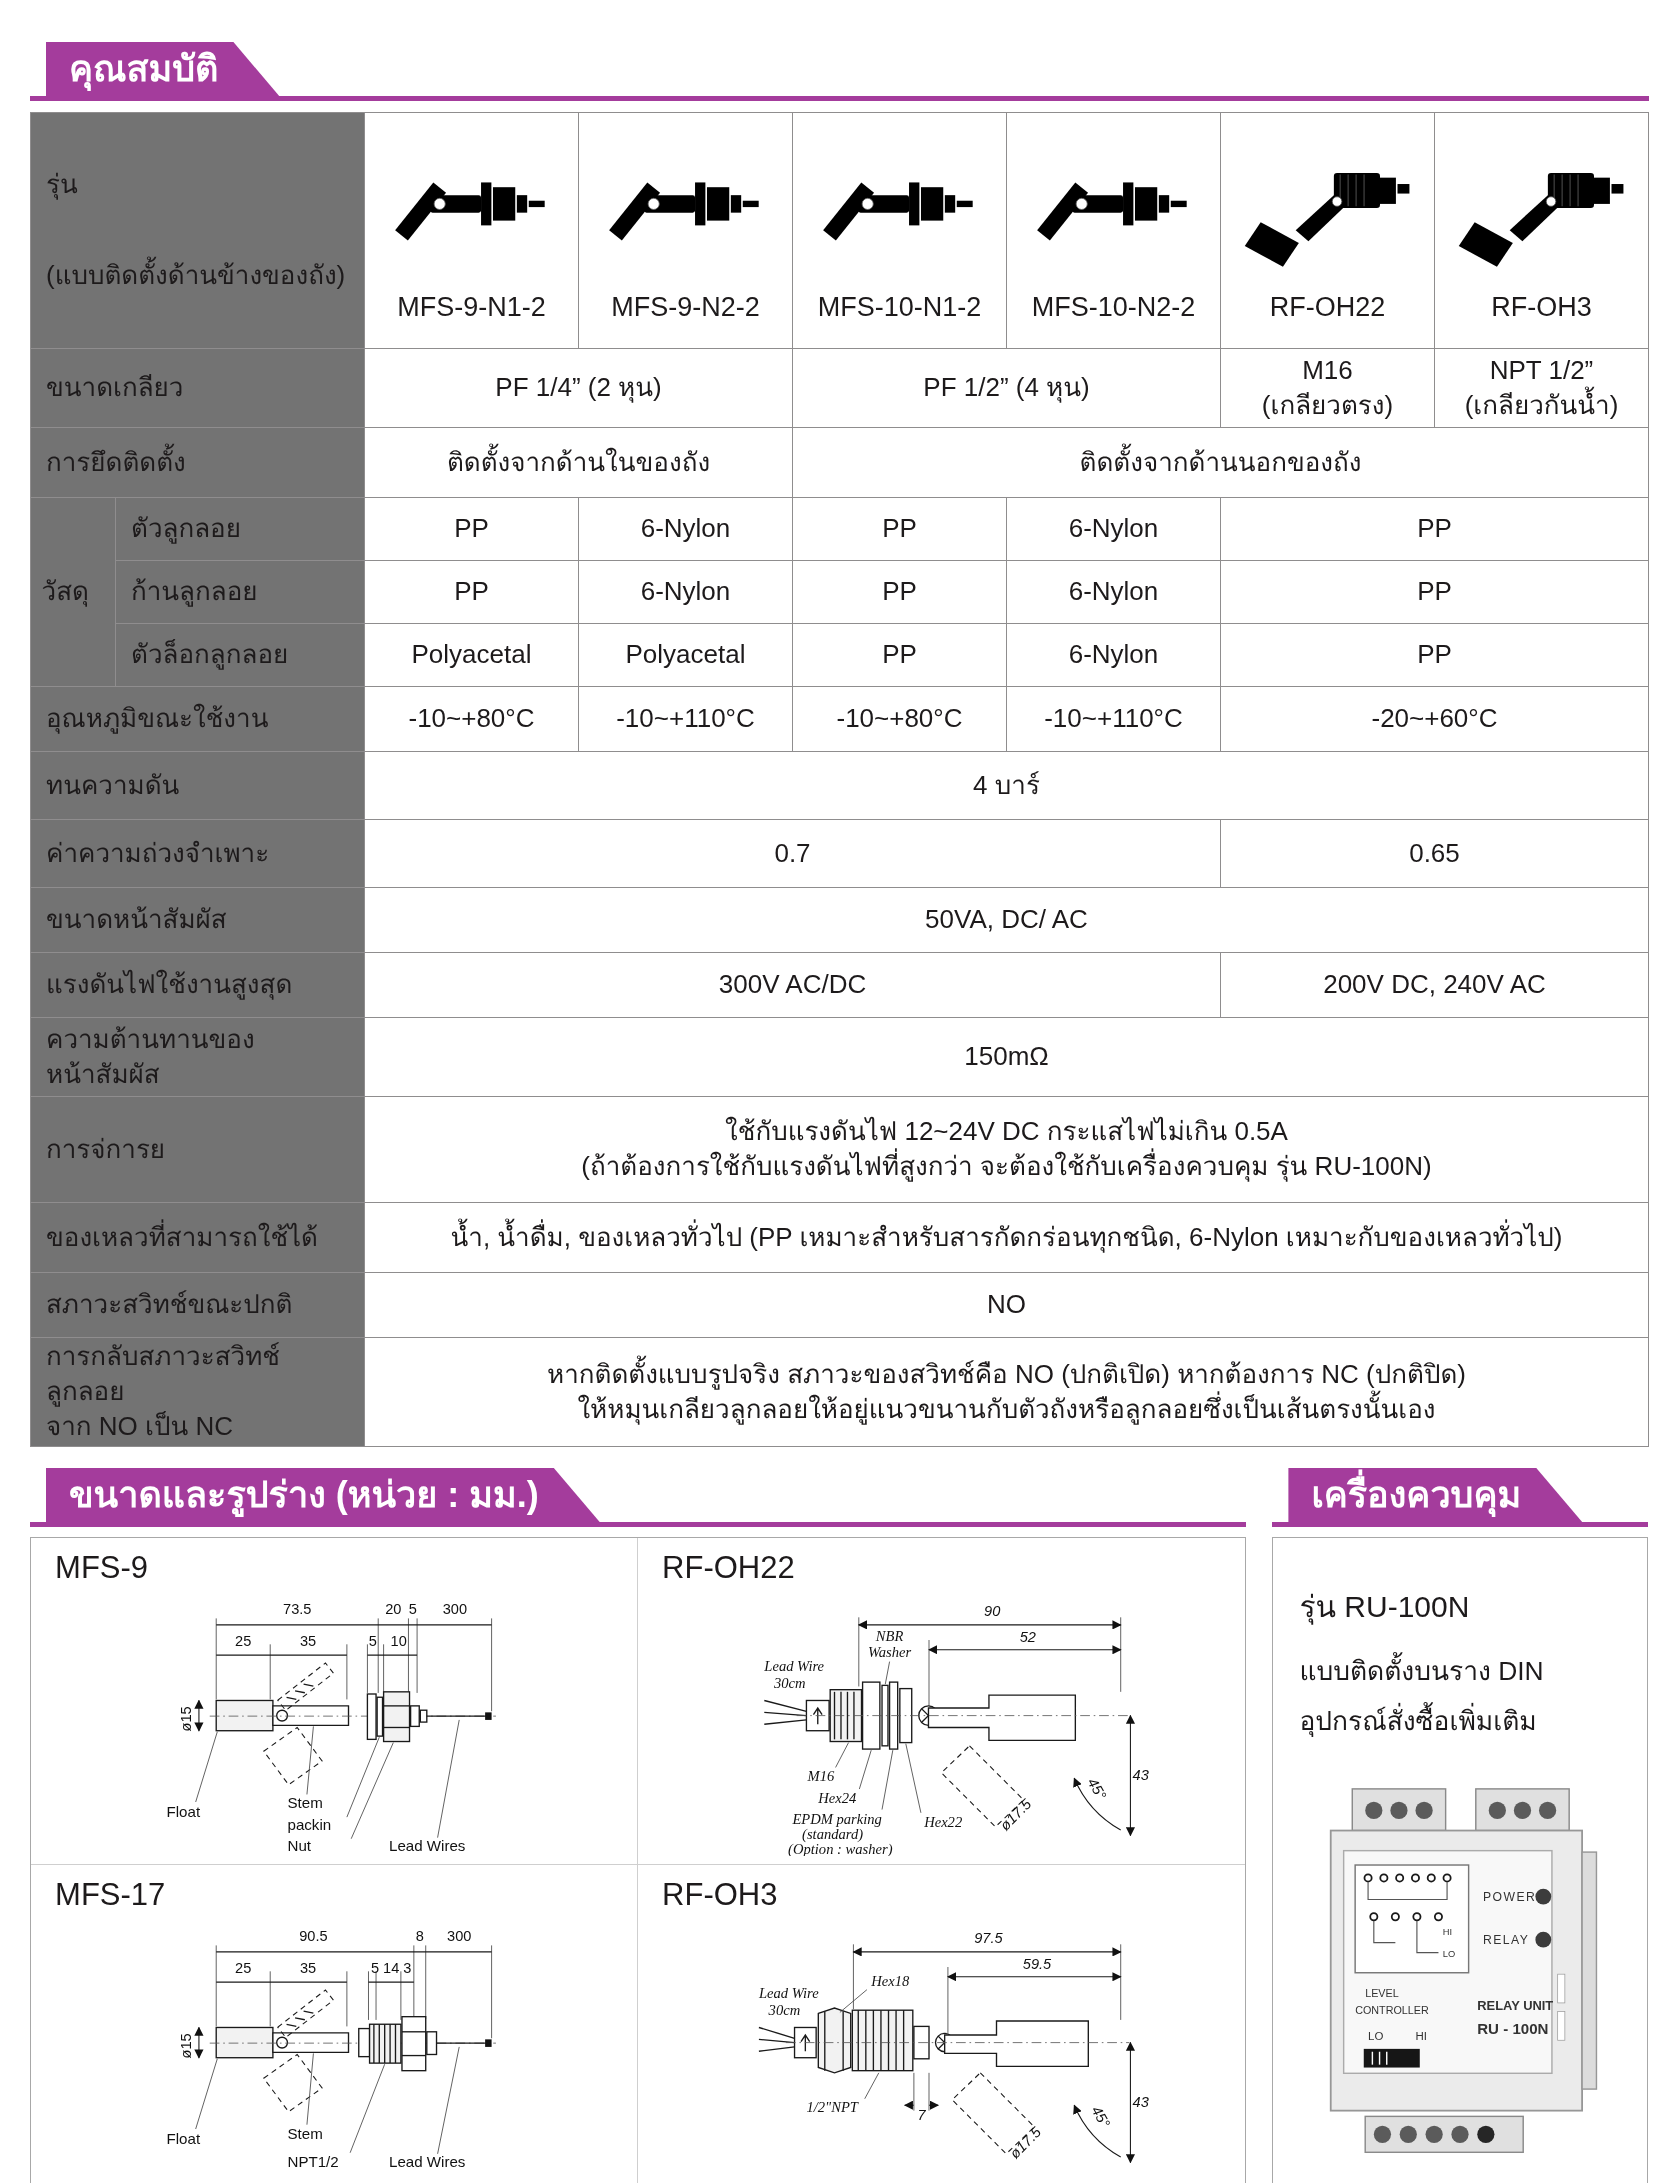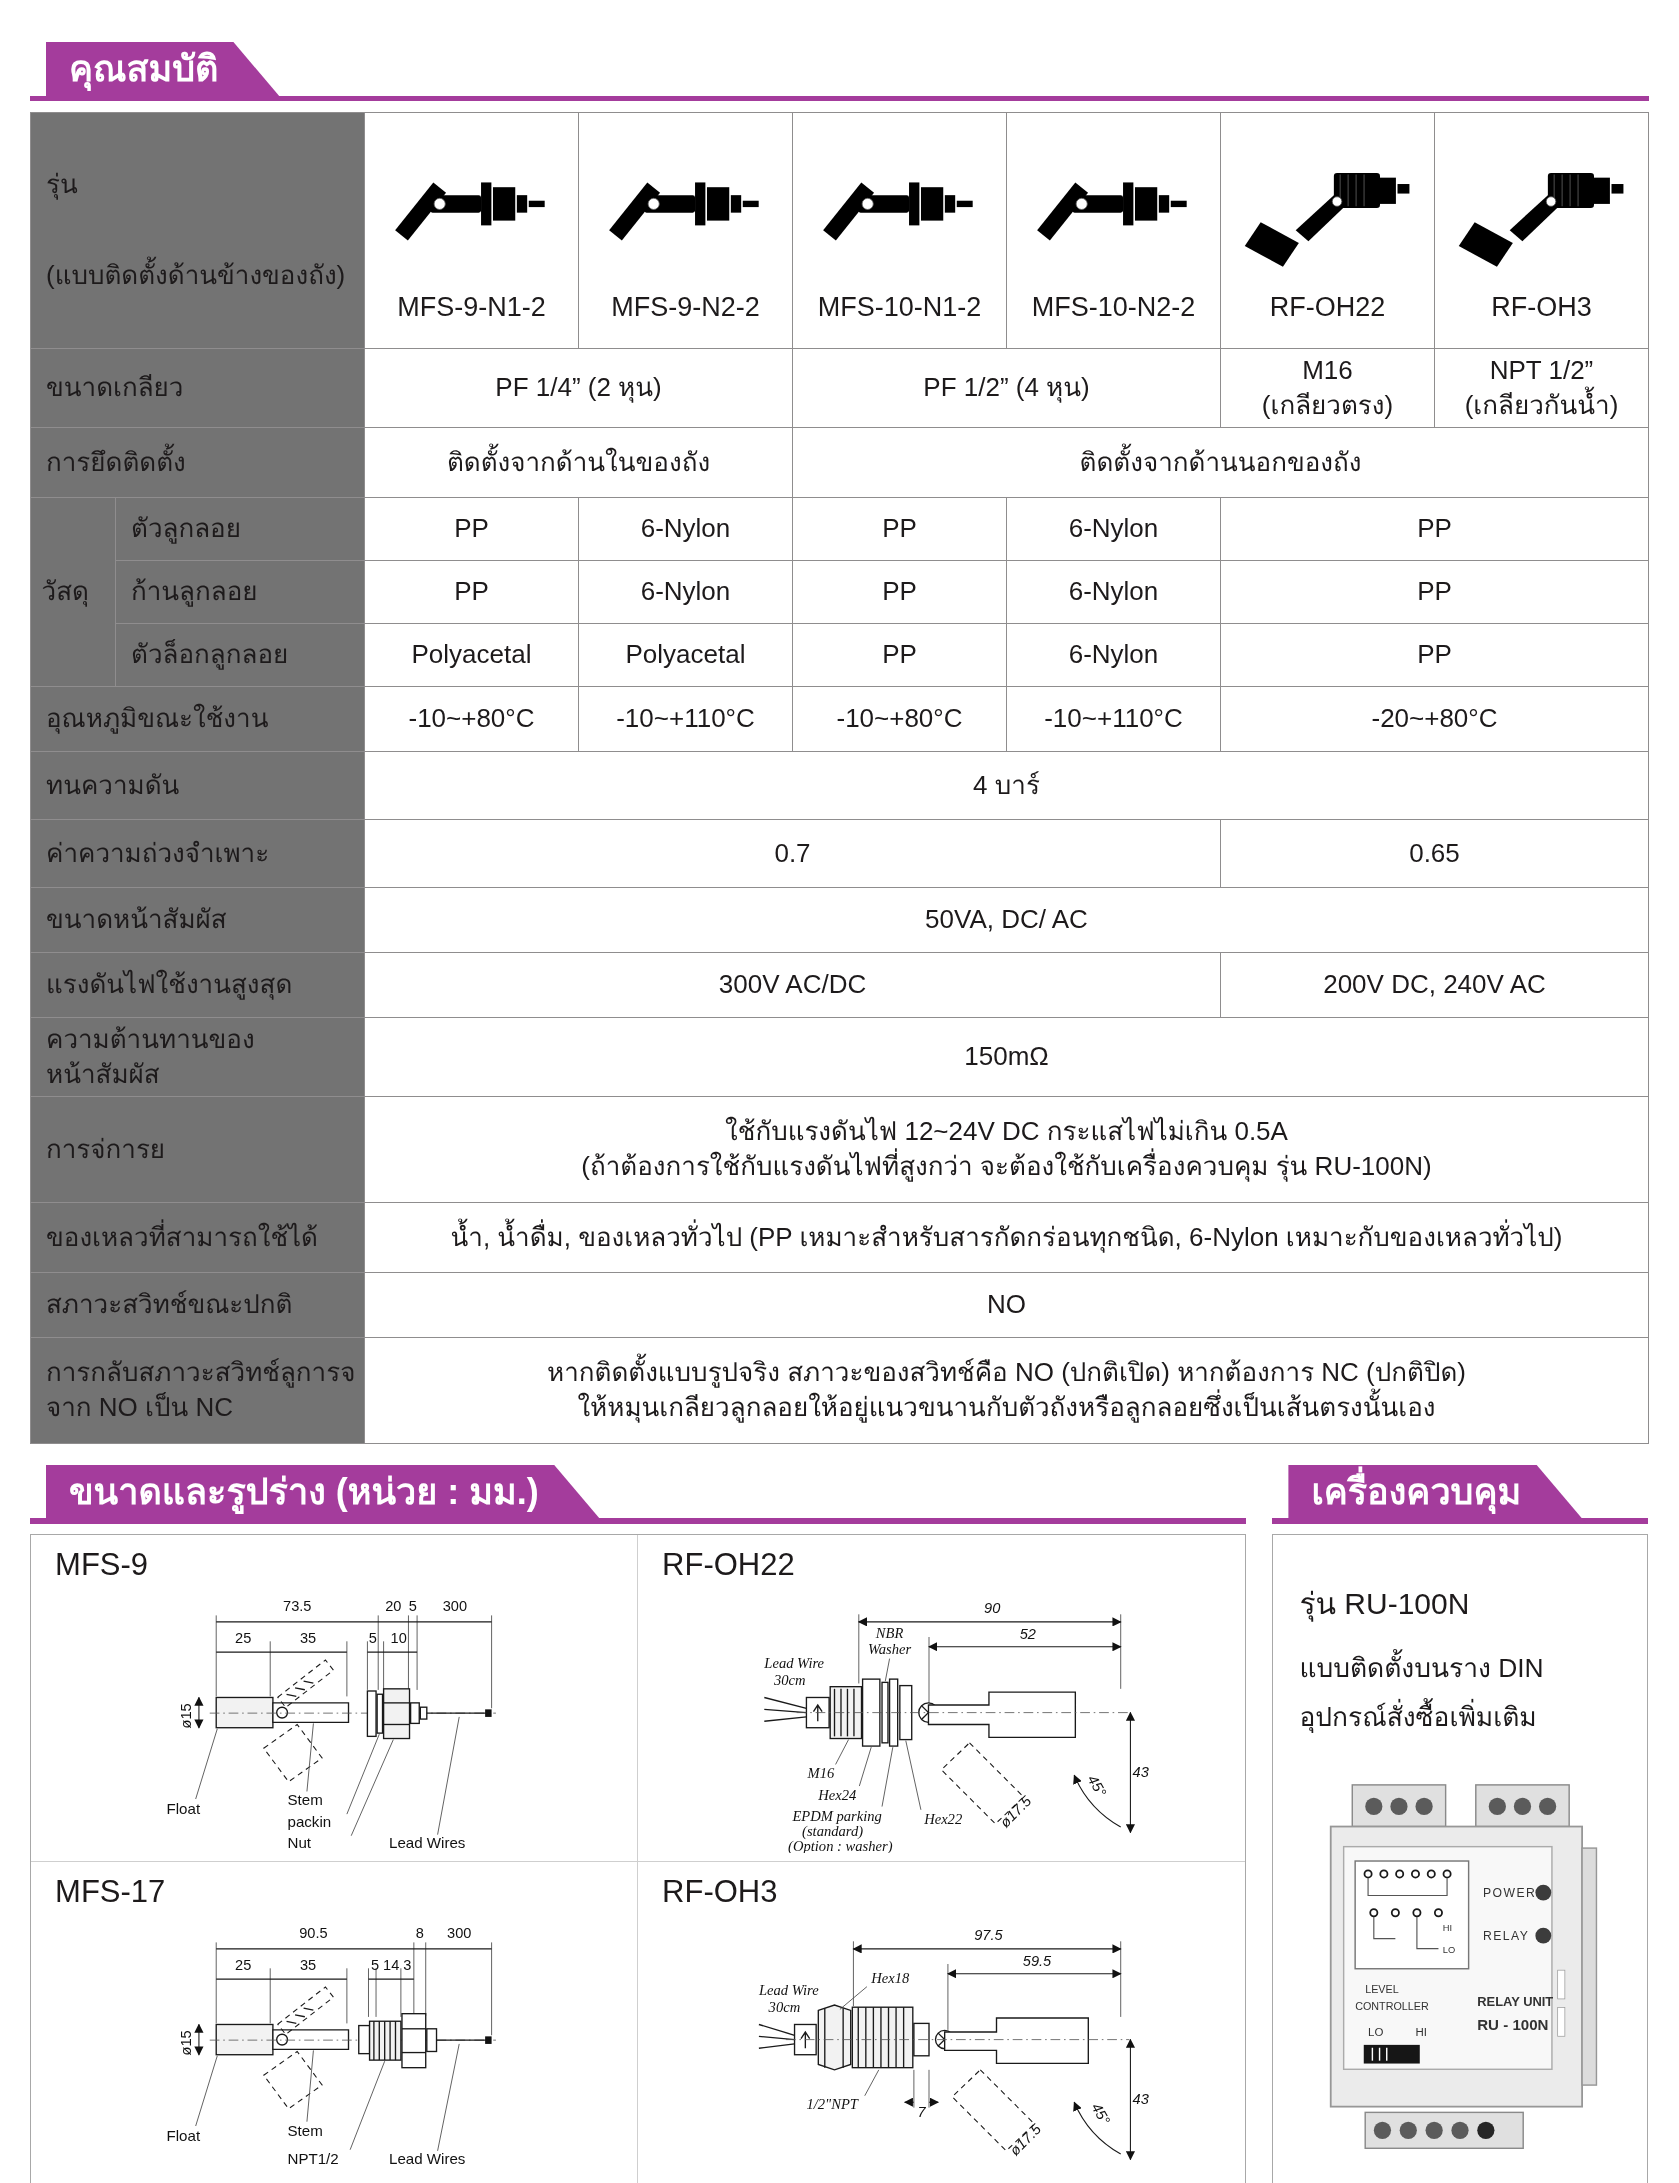--- a/index.html
+++ b/index.html
@@ -213,21 +213,21 @@
         <td class="val">6-Nylon</td>
         <td class="val" colspan="2">PP</td>
       </tr>
 
       <tr class="r-temp">
         <th class="lab" colspan="2">อุณหภูมิขณะใช้งาน</th>
         <td class="val">-10~+80°C</td>
         <td class="val">-10~+110°C</td>
         <td class="val">-10~+80°C</td>
         <td class="val">-10~+110°C</td>
-        <td class="val" colspan="2">-20~+80°C</td>
+        <td class="val" colspan="2">-20~+60°C</td>
       </tr>
 
       <tr class="r-press">
         <th class="lab" colspan="2">ทนความดัน</th>
         <td class="val" colspan="6">4 บาร์</td>
       </tr>
 
       <tr class="r-sg">
         <th class="lab" colspan="2">ค่าความถ่วงจำเพาะ</th>
         <td class="val" colspan="4">0.7</td>
@@ -266,21 +266,21 @@
         <td class="val" colspan="6">น้ำ,  น้ำดื่ม,  ของเหลวทั่วไป (PP  เหมาะสำหรับสารกัดกร่อนทุกชนิด, 6-Nylon  เหมาะกับของเหลวทั่วไป)</td>
       </tr>
 
       <tr class="r-normal">
         <th class="lab" colspan="2">สภาวะสวิทช์ขณะปกติ</th>
         <td class="val" colspan="6">NO</td>
       </tr>
 
       <tr class="r-rev">
         <th class="lab two-line" colspan="2">
-          <div>การกลับสภาวะสวิทช์ลูการจ</div>
+          <div>การกลับสภาวะสวิทช์ลูกลอย</div>
           <div>จาก NO  เป็น NC</div>
         </th>
         <td class="val two-line" colspan="6">
           <div>หากติดตั้งแบบรูปจริง  สภาวะของสวิทช์คือ NO (ปกติเปิด)  หากต้องการ NC (ปกติปิด)</div>
           <div>ให้หมุนเกลียวลูกลอยให้อยู่แนวขนานกับตัวถังหรือลูกลอยซึ่งเป็นเส้นตรงนั้นเอง</div>
         </td>
       </tr>
     </tbody>
       </table>
 

